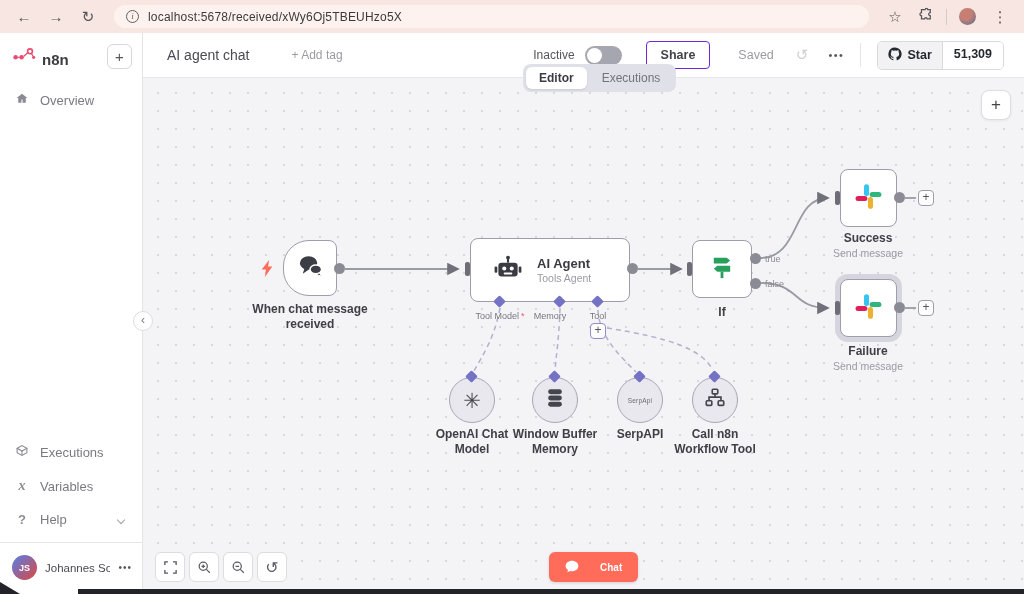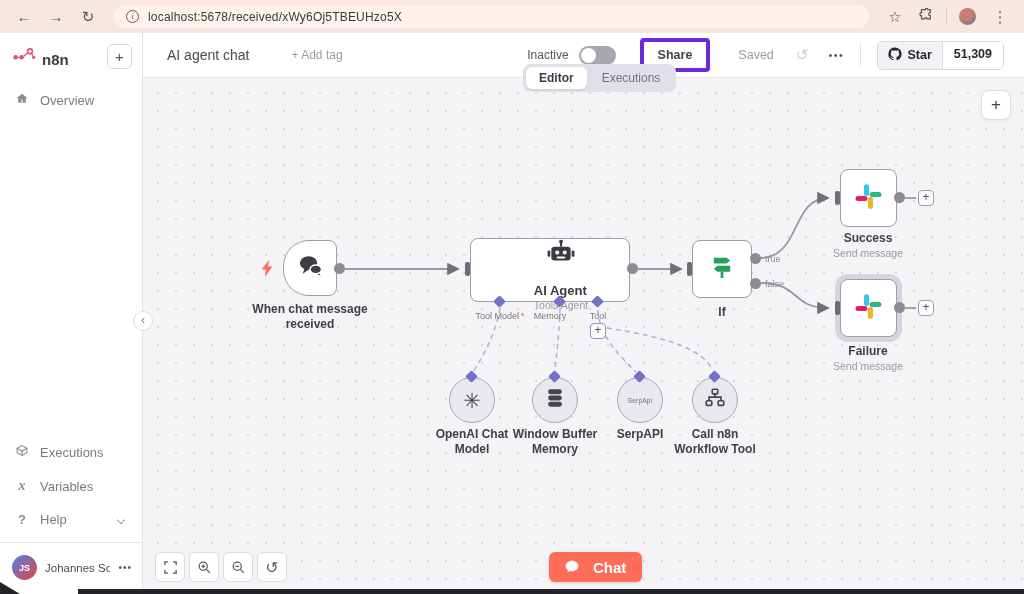--- a/index.html
+++ b/index.html
@@ -36,21 +36,21 @@
 
   
   .main { flex:1; position:relative; background:#fff; }
   .main-header { height:45px; display:flex; align-items:center; padding:0 20px 0 24px; border-bottom:1px solid #e7e7eb; background:#fff; }
   .wf-title { font-size:14px; color:#4a4a52; font-weight:500; }
   .add-tag { margin-left:42px; font-size:12px; color:#9a9aa3; cursor:pointer; }
   .hdr-right { margin-left:auto; display:flex; align-items:center; }
   .inactive-lbl { font-size:12px; color:#55555c; margin-right:10px; }
   .toggle { width:37px; height:19px; border-radius:10px; background:#a6a6b0; position:relative; cursor:pointer; }
   .toggle-knob { position:absolute; left:2px; top:2px; width:15px; height:15px; border-radius:50%; background:#fff; }
-  .share-btn { margin-left:24px; border:4px solid #6d28d9; border-radius:4px; background:#fff; padding:6px 14px; font-size:12.5px; font-weight:600; color:#42424a; cursor:pointer; }
+  .share-btn { margin-left:24px; border:1px solid #6d28d9; border-radius:4px; background:#fff; padding:6px 14px; font-size:12.5px; font-weight:600; color:#42424a; cursor:pointer; }
   .saved-lbl { margin-left:28px; font-size:12.5px; color:#9a9aa3; }
   .hist-ic { margin-left:22px; font-size:15px; color:#cfcfd6; cursor:pointer; }
   .hdr-more { margin-left:20px; font-size:11px; color:#55555c; letter-spacing:1.5px; cursor:pointer; }
   .hdr-divider { width:1px; height:24px; background:#e4e4e8; margin:0 16px; }
   .gh-widget { display:flex; border:1px solid #d9d9df; border-radius:5px; overflow:hidden; cursor:pointer; }
   .gh-left { display:flex; align-items:center; gap:5px; padding:5px 10px; background:#f2f2f4; border-right:1px solid #d9d9df; font-size:12.5px; font-weight:700; color:#24292f; }
   .gh-count { padding:5px 11px; background:#fff; font-size:12.5px; font-weight:700; color:#24292f; }
 
   
   .tabs { position:absolute; top:31px; left:380px; z-index:6; background:#e0e0e8; border-radius:8px; padding:3px; display:flex; gap:2px; }
@@ -83,21 +83,21 @@
   .subnode { position:absolute; width:46px; height:46px; border-radius:50%; background:#e9e8ef; border:1.6px solid #a7a7b7; display:flex; align-items:center; justify-content:center; z-index:2; cursor:pointer; }
   .serp-txt { font-size:6.5px; color:#6a6a72; letter-spacing:.2px; }
   .openai-glyph { font-size:21px; color:#4a4a52; line-height:1; }
 
   .canvas-plus { position:absolute; left:838px; top:12px; width:30px; height:30px; background:#fff; border:1px solid #dcdce2; border-radius:8px; box-shadow:0 1px 3px rgba(0,0,0,.06); color:#44444c; font-size:17px; line-height:27px; text-align:center; z-index:4; cursor:pointer; }
   .collapse-handle { position:absolute; left:-10px; top:233px; width:20px; height:20px; background:#fff; border:1px solid #dcdce2; border-radius:50%; color:#7a7a84; font-size:12px; line-height:17px; text-align:center; z-index:6; cursor:pointer; }
 
   .canvas-ctrl { position:absolute; top:474px; width:30px; height:30px; background:#fff; border:1px solid #dcdce2; border-radius:6px; display:flex; align-items:center; justify-content:center; z-index:4; color:#5b5b63; cursor:pointer; }
   .undo-glyph { font-size:16px; color:#5b5b63; }
 
-  .chat-btn { position:absolute; left:406px; top:474px; height:30px; padding:0 16px; background:#ff6d5a; border:none; border-radius:6px; color:#fff; font-size:15px; font-weight:600; display:flex; align-items:center; gap:14px; z-index:4; cursor:pointer; box-shadow:0 1px 3px rgba(0,0,0,.15); }
+  .chat-btn { position:absolute; left:406px; top:474px; height:30px; padding:0 16px; background:#ff6d5a; border:none; border-radius:6px; color:#fff; font-size:10px; font-weight:600; display:flex; align-items:center; gap:21px; z-index:4; cursor:pointer; box-shadow:0 1px 3px rgba(0,0,0,.15); }
 
   .desk-strip { position:absolute; left:78px; top:589px; width:946px; height:5px; background:#23232a; }
   .desk-wedge { position:absolute; left:0; top:579px; width:20px; height:15px; background:#23232a; clip-path:polygon(0 100%, 0 20%, 100% 100%); }
 </style>
 </head>
 <body>
 
 <div class="chrome">
   <span class="nav-ic">←</span>
   <span class="nav-ic fwd">→</span>
@@ -246,21 +246,21 @@
             <path d="M3 9 a9 7 0 1 1 9 7 l-6 4 1.5-5 A9 7 0 0 1 3 9z" fill="#3d3d46"></path>
             <ellipse cx="19.5" cy="15.5" rx="6" ry="4.6" fill="#3d3d46" stroke="#fff" stroke-width="1.6"></ellipse>
             <path d="M23 19 l2.5 3.5 -5-1.5z" fill="#3d3d46" stroke="#fff" stroke-width="1"></path>
           </svg>
         </span>
       </div>
       <div class="port-out" style="left:191px; top:185px;"></div>
       <div class="node-label" style="left:106px; top:224px; width:122px;">When chat message received</div>
 
       <div class="port-in" style="left:322px; top:184px;"></div>
-      <div class="node" style="left:327px; top:160px; width:160px; height:64px; justify-content:flex-start; padding-left:22px; gap:14px;flex-direction:column;">
+      <div class="node" style="left:327px; top:160px; width:160px; height:64px; justify-content:flex-start; padding-left:22px; gap:14px;">
         <span>
           <svg width="30" height="26" viewBox="0 0 28 24">
             <line x1="14" y1="2" x2="14" y2="7" stroke="#3a3a42" stroke-width="2"></line>
             <circle cx="14" cy="2.3" r="1.8" fill="#3a3a42"></circle>
             <rect x="5" y="7" width="18" height="13" rx="3" fill="#3a3a42"></rect>
             <rect x="1.5" y="10.5" width="2.5" height="6" rx="1" fill="#3a3a42"></rect>
             <rect x="24" y="10.5" width="2.5" height="6" rx="1" fill="#3a3a42"></rect>
             <circle cx="10.5" cy="12.5" r="1.9" fill="#fff"></circle>
             <circle cx="17.5" cy="12.5" r="1.9" fill="#fff"></circle>
             <rect x="10" y="16.2" width="8" height="1.8" rx=".9" fill="#fff"></rect>

